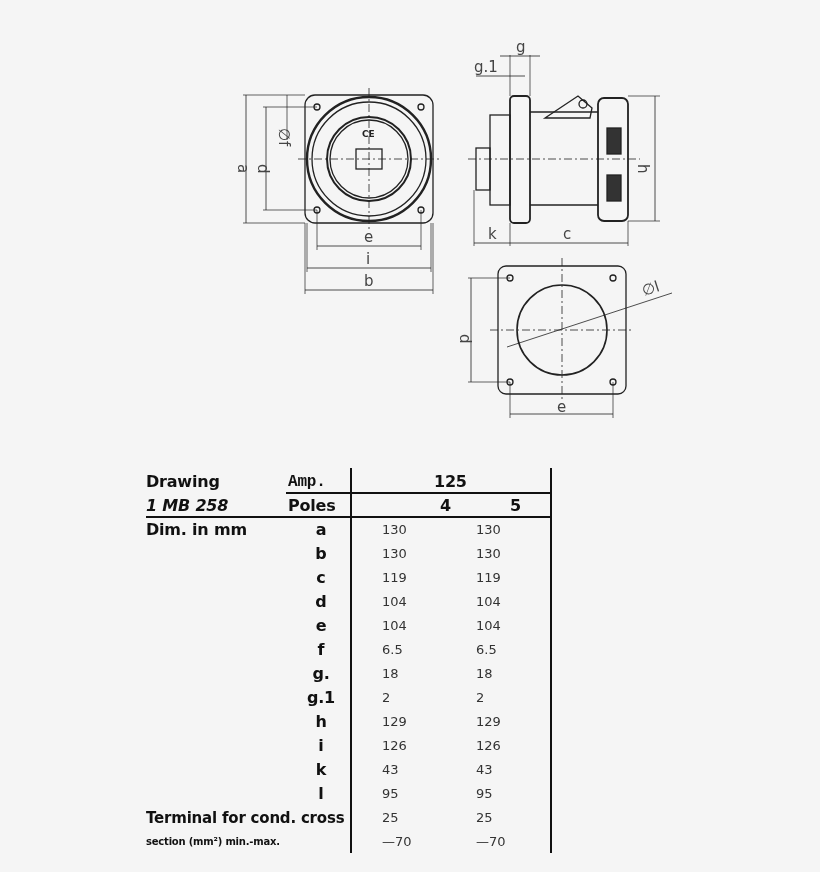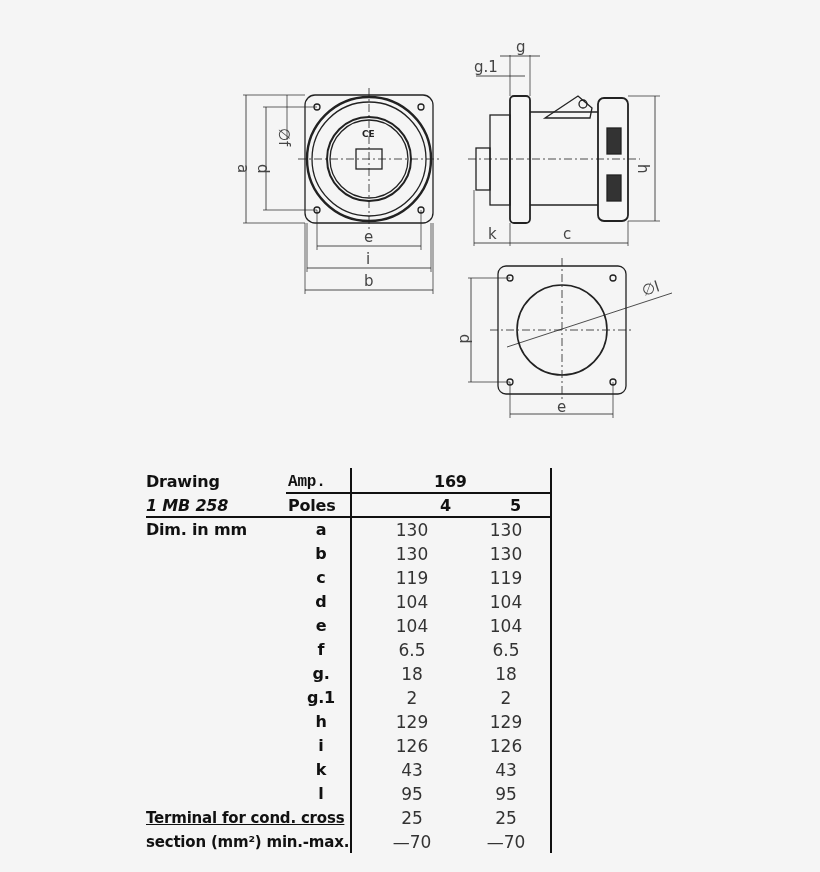--- a/index.html
+++ b/index.html
@@ -15,21 +15,21 @@
     .drawing svg { width: 820px; height: 440px; display: block; }
     .dim-label { font-family: "DejaVu Sans", sans-serif; font-size: 15px; fill: #444; }
 
     .spec-table {
       position: absolute;
       left: 146px; top: 448px;
       width: 408px; height: 385px; margin-top: 20px;
     }
     .cell { position: absolute; font-size: 16px; line-height: 24px; white-space: nowrap; }
     .bold { font-weight: bold; font-size: 16px; letter-spacing: -0.2px; }
-    .num { font-weight: normal; color: #333; font-size: 17px; text-align: center; width: 60px; }
+    .num { font-weight: normal; color: #333; font-size: 13px; text-align: left; width: 60px; }
     .hline { position: absolute; background: #111; height: 2px; }
     .vline { position: absolute; background: #111; width: 2px; }
   </style>
 </head>
 <body>
 
 <div class="drawing">
   <svg viewBox="0 0 820 440" xmlns="http://www.w3.org/2000/svg">
     <g fill="none" stroke="#222" stroke-width="1.3">
 
@@ -132,21 +132,21 @@
 <div class="spec-table">
   <div class="vline" style="left:204px; top:0; height:385px;"></div>
   <div class="vline" style="left:404px; top:0; height:385px;"></div>
   <div class="hline" style="left:140px; top:24px; width:266px;"></div>
   <div class="hline" style="left:0; top:48px; width:406px;"></div>
 
   <div class="cell bold" style="left:0; top:2px;">Drawing</div>
   <div class="cell bold" style="left:0; top:26px;font-style:italic;">1 MB 258</div>
   <div class="cell bold" style="left:142px; top:2px;font-family:Liberation Mono, monospace;">Amp.</div>
   <div class="cell bold" style="left:142px; top:26px;">Poles</div>
-  <div class="cell bold" style="left:288px; top:2px;">169</div>
+  <div class="cell bold" style="left:288px; top:2px;">125</div>
   <div class="cell bold" style="left:294px; top:26px;">4</div>
   <div class="cell bold" style="left:364px; top:26px;">5</div>
 
   <div class="cell bold" style="left:0; top:50px;">Dim. in mm</div>
 
   <div>
     <div class="cell bold" style="left:160px; top:50px; width:30px; text-align:center;">a</div>
     <div class="cell num" style="left:236px; top:50px;">130</div>
     <div class="cell num" style="left:330px; top:50px;">130</div>
   </div>
@@ -200,20 +200,20 @@
     <div class="cell num" style="left:236px; top:290px;">43</div>
     <div class="cell num" style="left:330px; top:290px;">43</div>
   </div>
   <div>
     <div class="cell bold" style="left:160px; top:314px; width:30px; text-align:center;">l</div>
     <div class="cell num" style="left:236px; top:314px;">95</div>
     <div class="cell num" style="left:330px; top:314px;">95</div>
   </div>
 
   <div>
-    <div class="cell bold" style="left:0; top:338px; font-size:15px;text-decoration:underline;">Terminal for cond. cross</div>
-    <div class="cell bold" style="left:0; top:362px; font-size:15px;">section (mm²) min.-max.</div>
+    <div class="cell bold" style="left:0; top:338px; font-size:15px;">Terminal for cond. cross</div>
+    <div class="cell bold" style="left:0; top:362px; font-size:10px;">section (mm²) min.-max.</div>
     <div class="cell num" style="left:236px; top:338px;">25</div>
     <div class="cell num" style="left:330px; top:338px;">25</div>
     <div class="cell num" style="left:236px; top:362px;">—70</div>
     <div class="cell num" style="left:330px; top:362px;">—70</div>
   </div>
 </div>
 
 </body></html>

